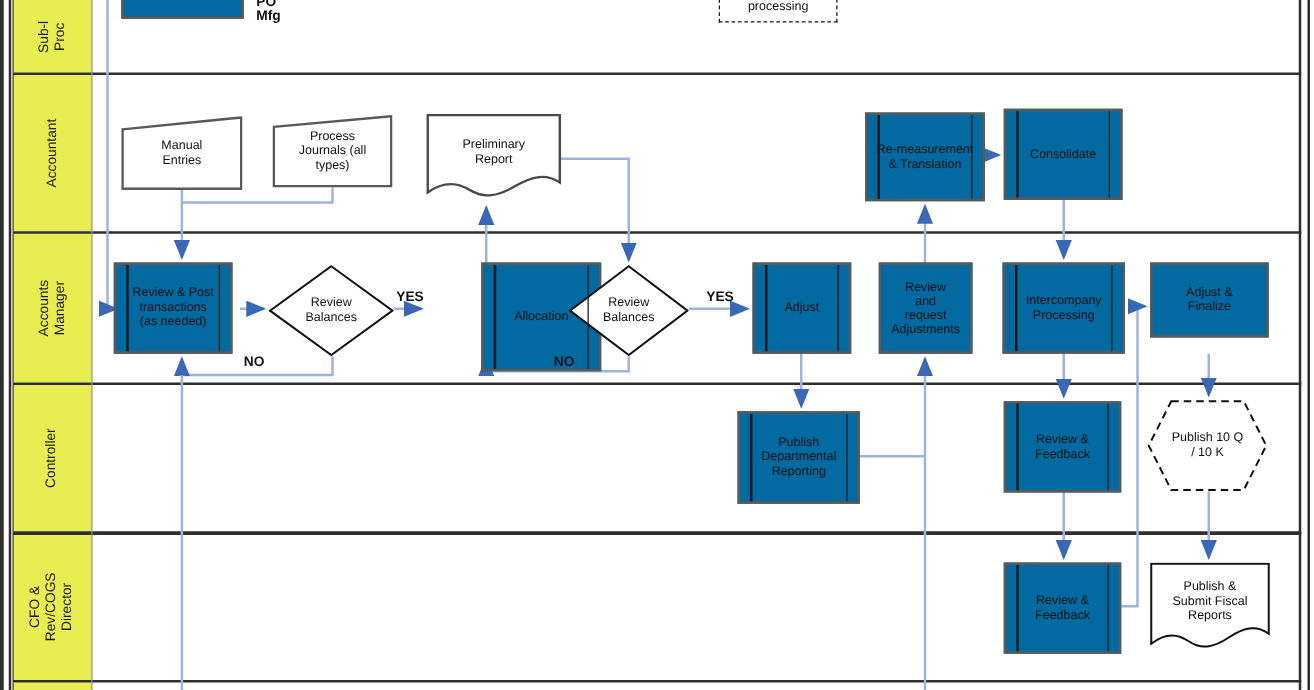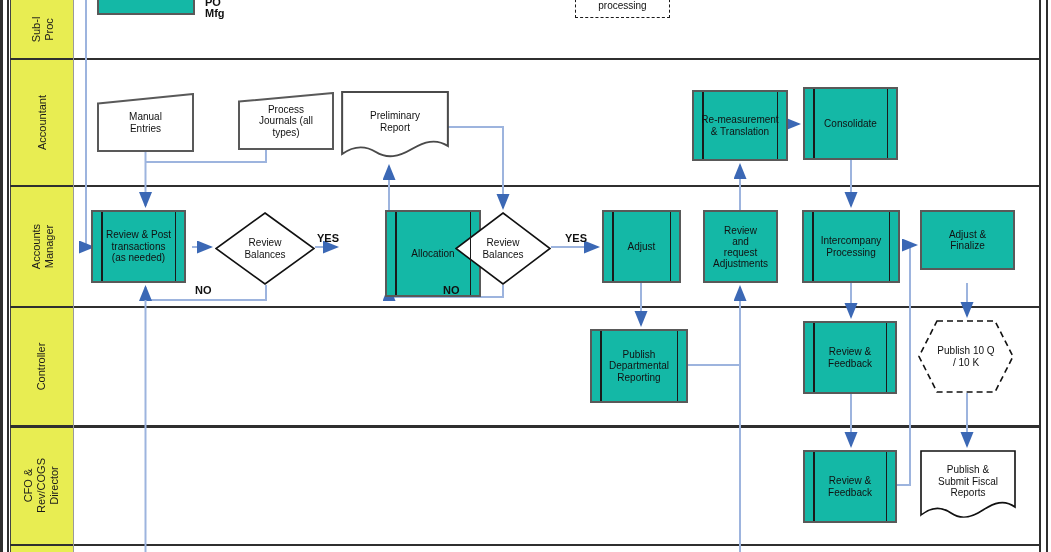--- a/index.html
+++ b/index.html
@@ -18,21 +18,21 @@
     position:absolute;transform:rotate(-90deg);display:flex;align-items:center;justify-content:center;
     font-size:11px;line-height:13px;text-align:center;white-space:pre-line;color:#1a1a1a;
   }
   
   .node{position:absolute;display:flex;align-items:center;justify-content:center;}
   .node .shape-svg{position:absolute;left:0;top:0;width:100%;height:100%;}
   .label{
     position:relative;z-index:2;font-size:10px;line-height:11.5px;text-align:center;
     white-space:pre-line;color:#111;padding:0 2px;
   }
-  .proc{background:#14b8a6;border:2px solid var(--shape-border,#595959);box-sizing:border-box;}
+  .proc{background:#0369a1;border:2px solid var(--shape-border,#595959);box-sizing:border-box;}
   .predef:before,.predef:after{
     content:"";position:absolute;top:0;bottom:0;width:1.5px;background:#1a1a1a;z-index:1;
   }
   .predef:before{left:8px;}
   .predef:after{right:8px;}
   .dashed-rect{background:#fff;border:1.6px dashed #1a1a1a;box-sizing:border-box;}
   .edge-label{position:absolute;font-size:11px;font-weight:bold;color:#111;white-space:pre-line;}
   .connectors{position:absolute;left:0;top:0;width:1051px;height:552px;pointer-events:none;}
   .connectors path{stroke:var(--line,#9db4de);stroke-width:2;fill:none;}
 </style>
@@ -104,21 +104,21 @@
 <div class="node dashed-rect" style="left:575px;top:-22px;width:95px;height:40px;"></div>
 <div class="abs" style="left:575px;top:0;width:95px;text-align:center;font-size:10px;">processing</div>
 
 <div class="node" style="left:97px;top:93px;width:97px;height:59px;">
   <svg class="shape-svg" viewBox="0 0 97 59" preserveAspectRatio="none">
       <polygon points="1,10.5 96,1 96,58 1,58" fill="#fff" stroke="#595959" stroke-width="2"></polygon>
     </svg>
   <div class="label">Manual
 Entries</div>
 </div>
-<div class="node" style="left:218px;top:92px;width:96px;height:58px;margin-left:20px;">
+<div class="node" style="left:218px;top:92px;width:96px;height:58px;">
   <svg class="shape-svg" viewBox="0 0 96 58" preserveAspectRatio="none">
       <polygon points="1,9.5 95,1 95,57 1,57" fill="#fff" stroke="#595959" stroke-width="2"></polygon>
     </svg>
   <div class="label">Process
 Journals (all
 types)</div>
 </div>
 <div class="node" style="left:341px;top:91px;width:108px;height:71px;">
   <svg class="shape-svg" viewBox="0 0 96 71" preserveAspectRatio="none">
       <path d="M1,1 L95,1 L95,55 C84,47 74,51 63,58 C51,66 41,68 31,61 C21,54 11,55 1,63 Z" fill="#fff" stroke="#4a4a4a" stroke-width="1.8"></path>

